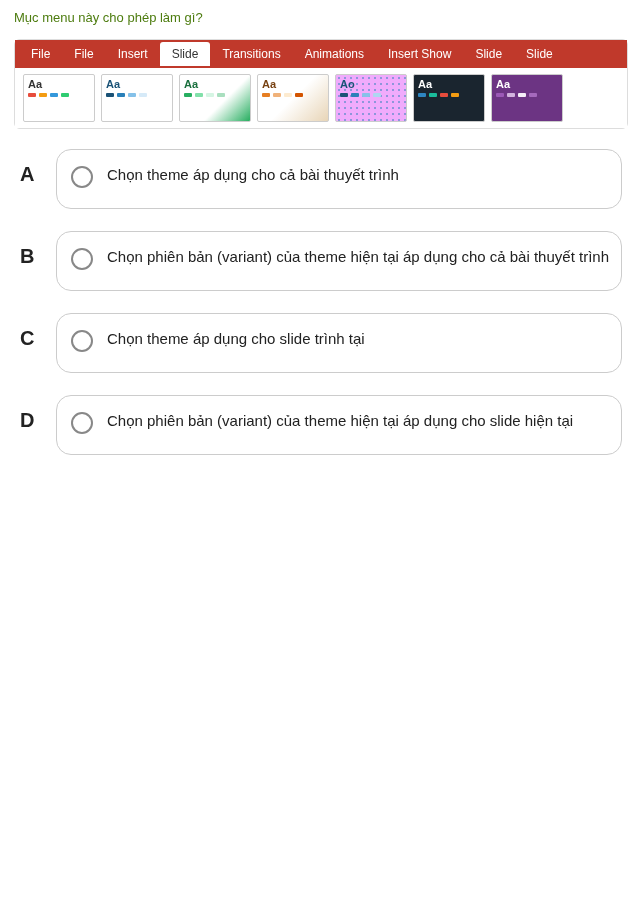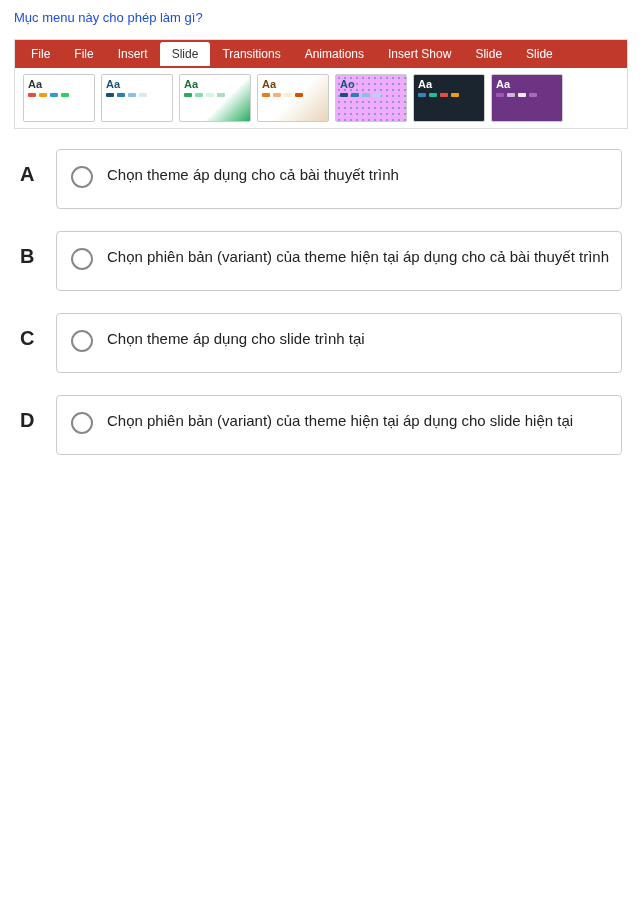--- a/index.html
+++ b/index.html
@@ -6,30 +6,30 @@
     body {
       font-family: Arial, sans-serif;
       background: #fff;
       width: 642px;
       min-height: 915px;
       color: #222;
     }
 
     .question-label {
       font-size: 13px;
-      color: #1d4ed8;
+      color: #4d7c0f;
       padding: 10px 14px 6px 14px;
     }
 
     
     .ribbon-container {
       background: #f5f5f5;
       border: 1px solid #ddd;
       margin: 8px 14px 0 14px;
-      border-radius: 0;
+      border-radius: 6px;
     }
 
     .ribbon-tabs {
       display: flex;
       background: #c0392b;
       padding: 2px 4px 0 4px;
       gap: 0;
     }
 
     .ribbon-tab {
@@ -165,21 +165,21 @@
       font-weight: bold;
       color: #222;
       width: 36px;
       flex-shrink: 0;
       padding-top: 14px;
     }
 
     .answer-box {
       flex: 1;
       border: 1.5px solid #ccc;
-      border-radius: 4px;
+      border-radius: 15px;
       padding: 14px 0 14px 14px;
       display: flex;
       align-items: flex-start;
       gap: 14px;
       min-height: 60px;
     }
 
     .radio-circle {
       width: 22px;
       height: 22px;

